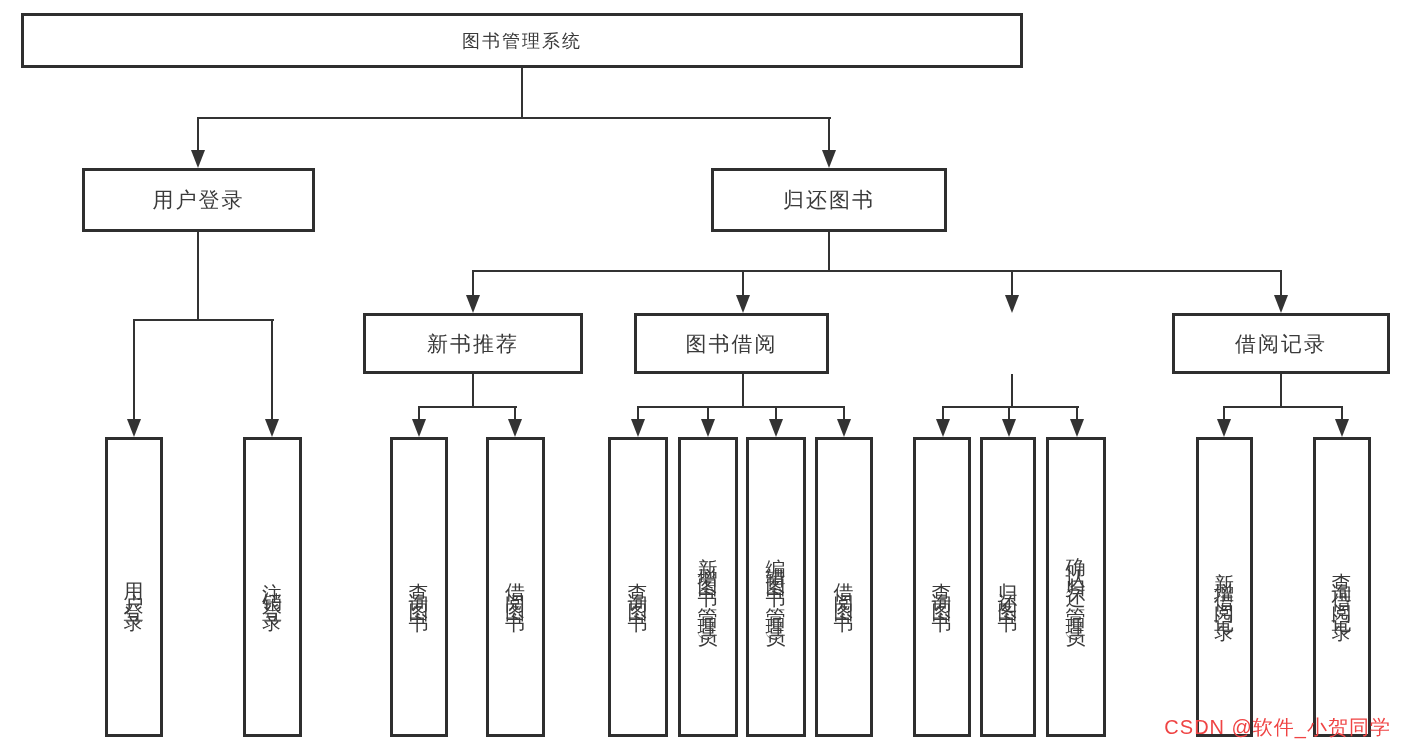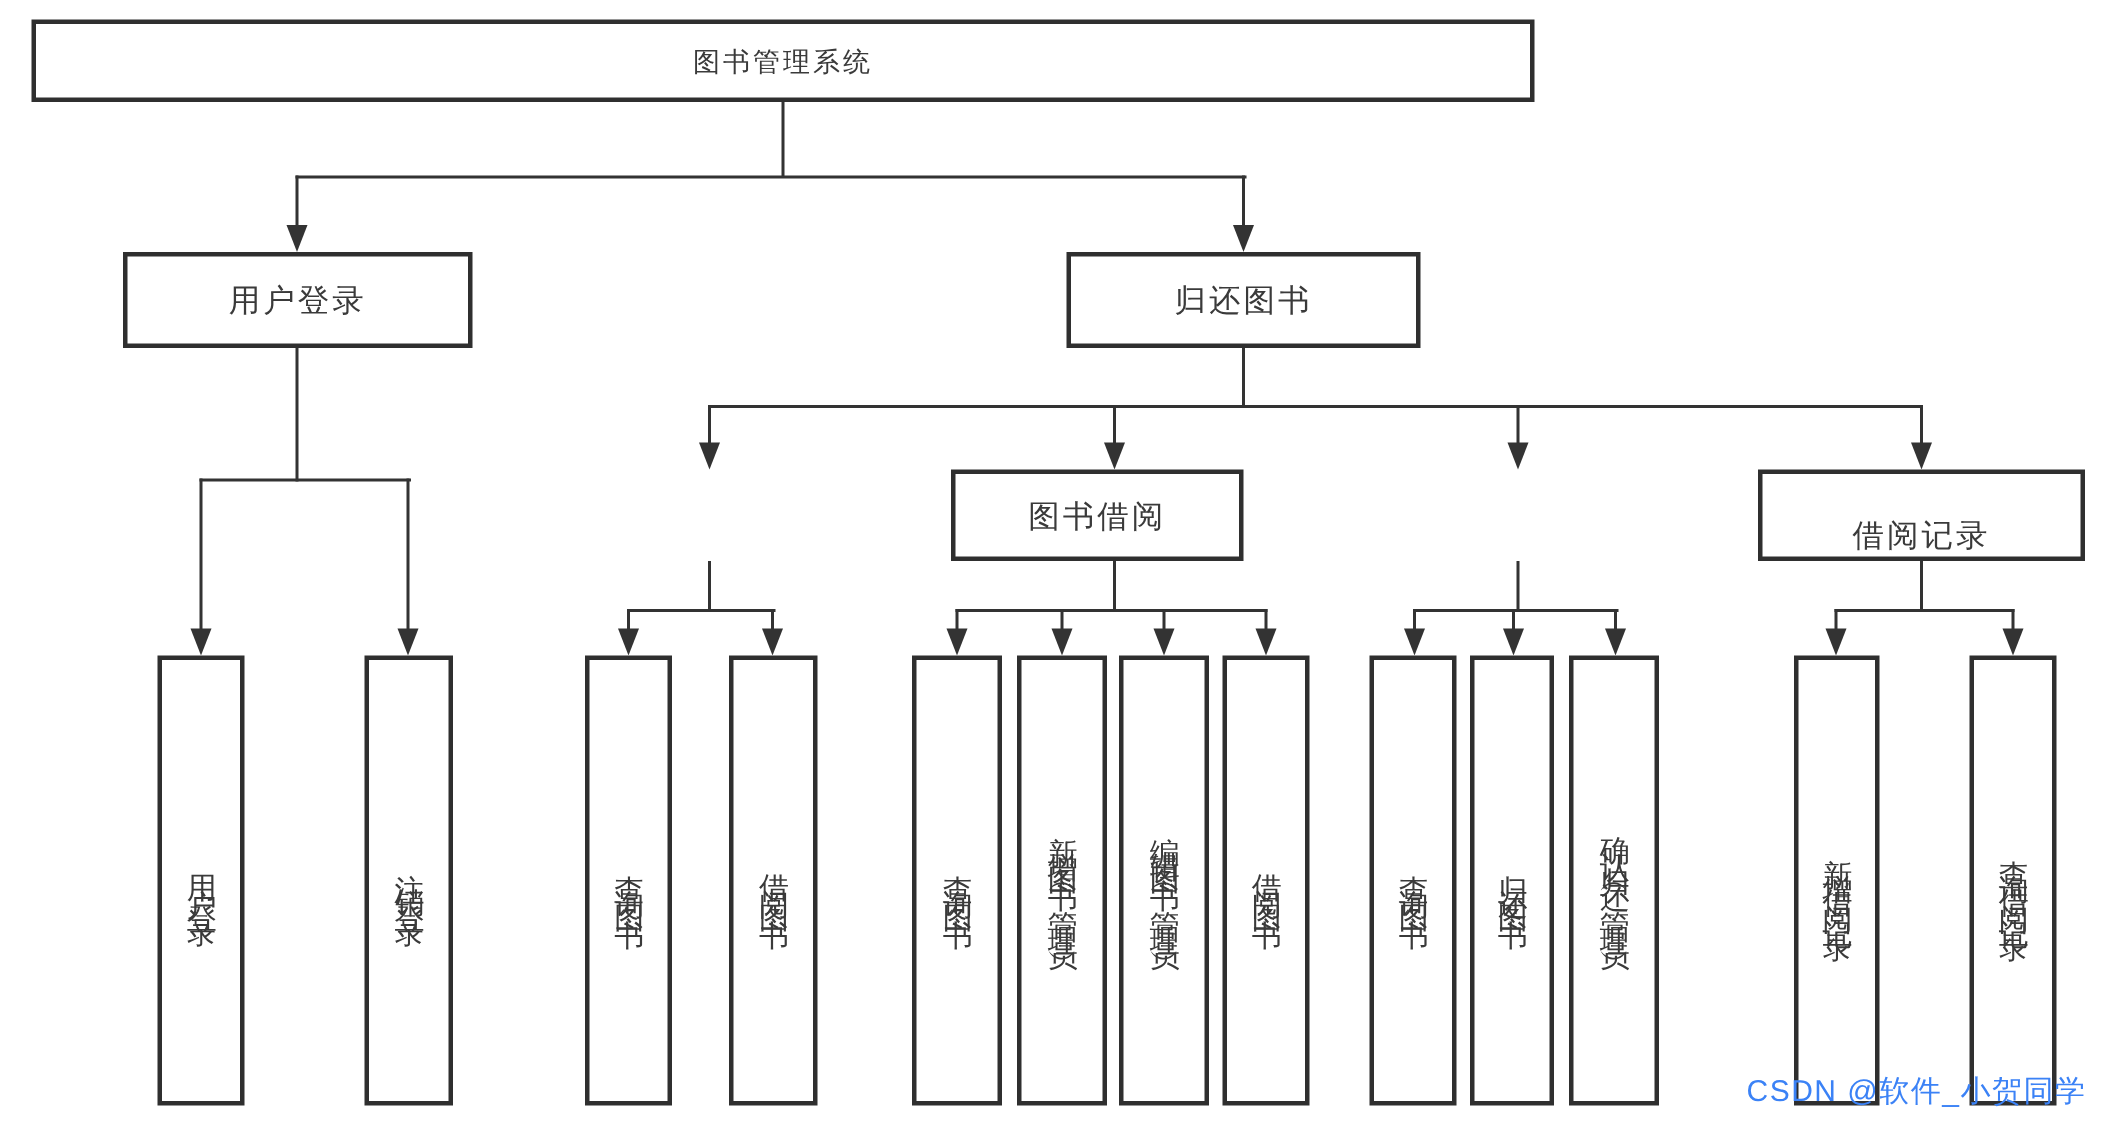--- a/index.html
+++ b/index.html
@@ -33,21 +33,21 @@
   .arrow{
     position:absolute;width:0;height:0;
     border-left:7px solid transparent;
     border-right:7px solid transparent;
     border-top:18px solid #333333;
   }
   .watermark{
     position:absolute;
     right:14px;top:714px;
     font-size:20px;
-    color:#3b82f6;
+    color:#ef4444;
     letter-spacing:1px;
     white-space:nowrap;
   }
 </style>
 </head>
 <body>
 
 <div id="canvas">
 
   <div class="box hbox rootbox" style="left:21px;top:13px;width:1002px;height:55px;">
@@ -79,24 +79,27 @@
   <div class="line" style="left:472px;top:270px;width:810px;height:2px;"></div>
   <div class="line" style="left:472px;top:270px;width:2px;height:28px;"></div>
   <div class="arrow" style="left:466px;top:295px;"></div>
   <div class="line" style="left:742px;top:270px;width:2px;height:28px;"></div>
   <div class="arrow" style="left:736px;top:295px;"></div>
   <div class="line" style="left:1011px;top:270px;width:2px;height:28px;"></div>
   <div class="arrow" style="left:1005px;top:295px;"></div>
   <div class="line" style="left:1280px;top:270px;width:2px;height:28px;"></div>
   <div class="arrow" style="left:1274px;top:295px;"></div>
 
+  <div class="box hbox" style="left:363px;top:313px;width:220px;height:61px;">
+    <span>新书推荐</span>
+  </div>
   <div class="box hbox" style="left:634px;top:313px;width:195px;height:61px;">
     <span>图书借阅</span>
   </div>
-  <div class="box hbox" style="left:1172px;top:313px;width:218px;height:61px;align-items:flex-end;">
+  <div class="box hbox" style="left:1172px;top:313px;width:218px;height:61px;">
     <span>借阅记录</span>
   </div>
 
   <div class="line" style="left:472px;top:374px;width:2px;height:34px;"></div>
   <div class="line" style="left:418px;top:406px;width:99px;height:2px;"></div>
   <div class="line" style="left:418px;top:406px;width:2px;height:17px;"></div>
   <div class="arrow" style="left:412px;top:419px;"></div>
   <div class="line" style="left:514px;top:406px;width:2px;height:17px;"></div>
   <div class="arrow" style="left:508px;top:419px;"></div>
 

